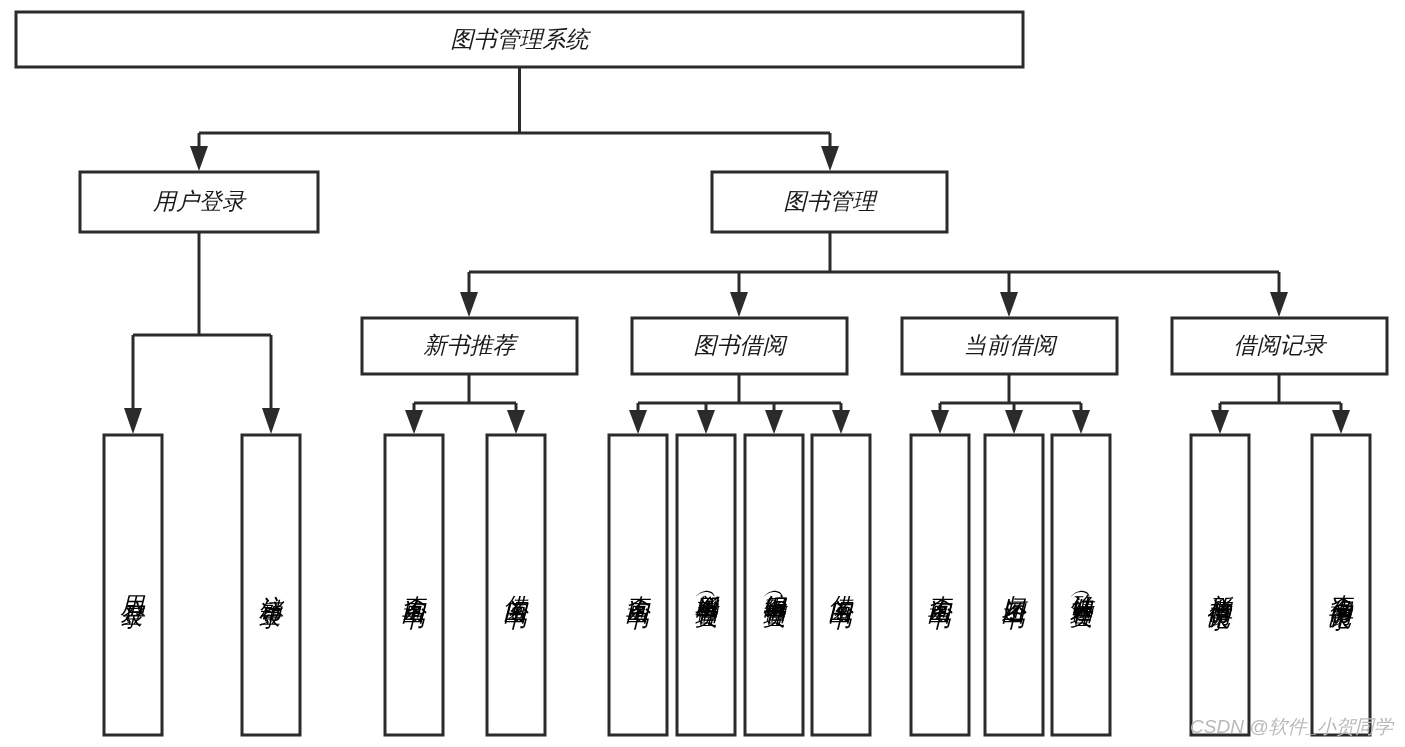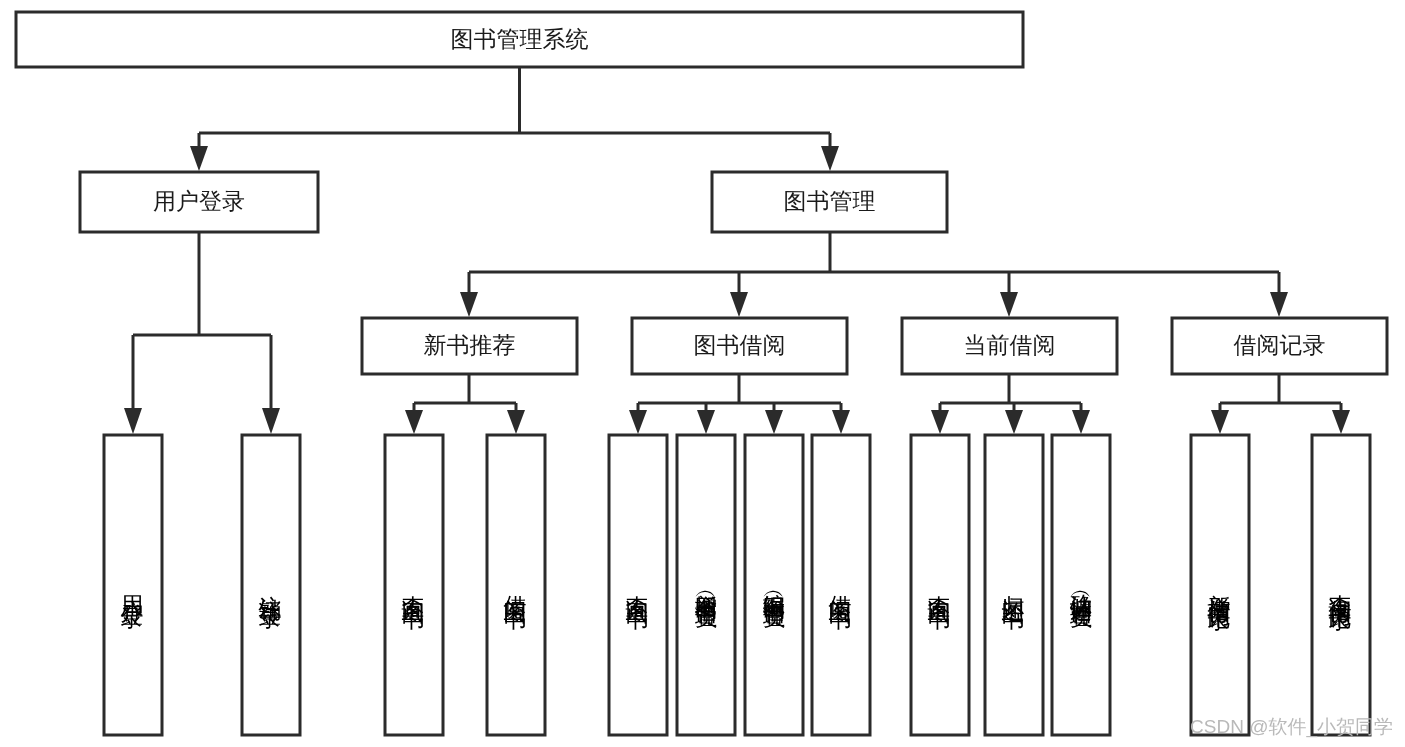--- a/index.html
+++ b/index.html
@@ -13,20 +13,21 @@
     font-family: "Liberation Sans", "DejaVu Sans", sans-serif;
     overflow: hidden;
     position: relative;
   }
   #diagram-root {
     position: absolute;
     left: 0;
     top: 0;
     width: 1172px;
     height: 747px;
+    font-style: italic;
   }
   svg#flow {
     display: block;
     width: 1405px;
     height: 747px;
   }
   .node-rect {
     fill: #ffffff;
     stroke: #2b2b2b;
     stroke-width: 3;

